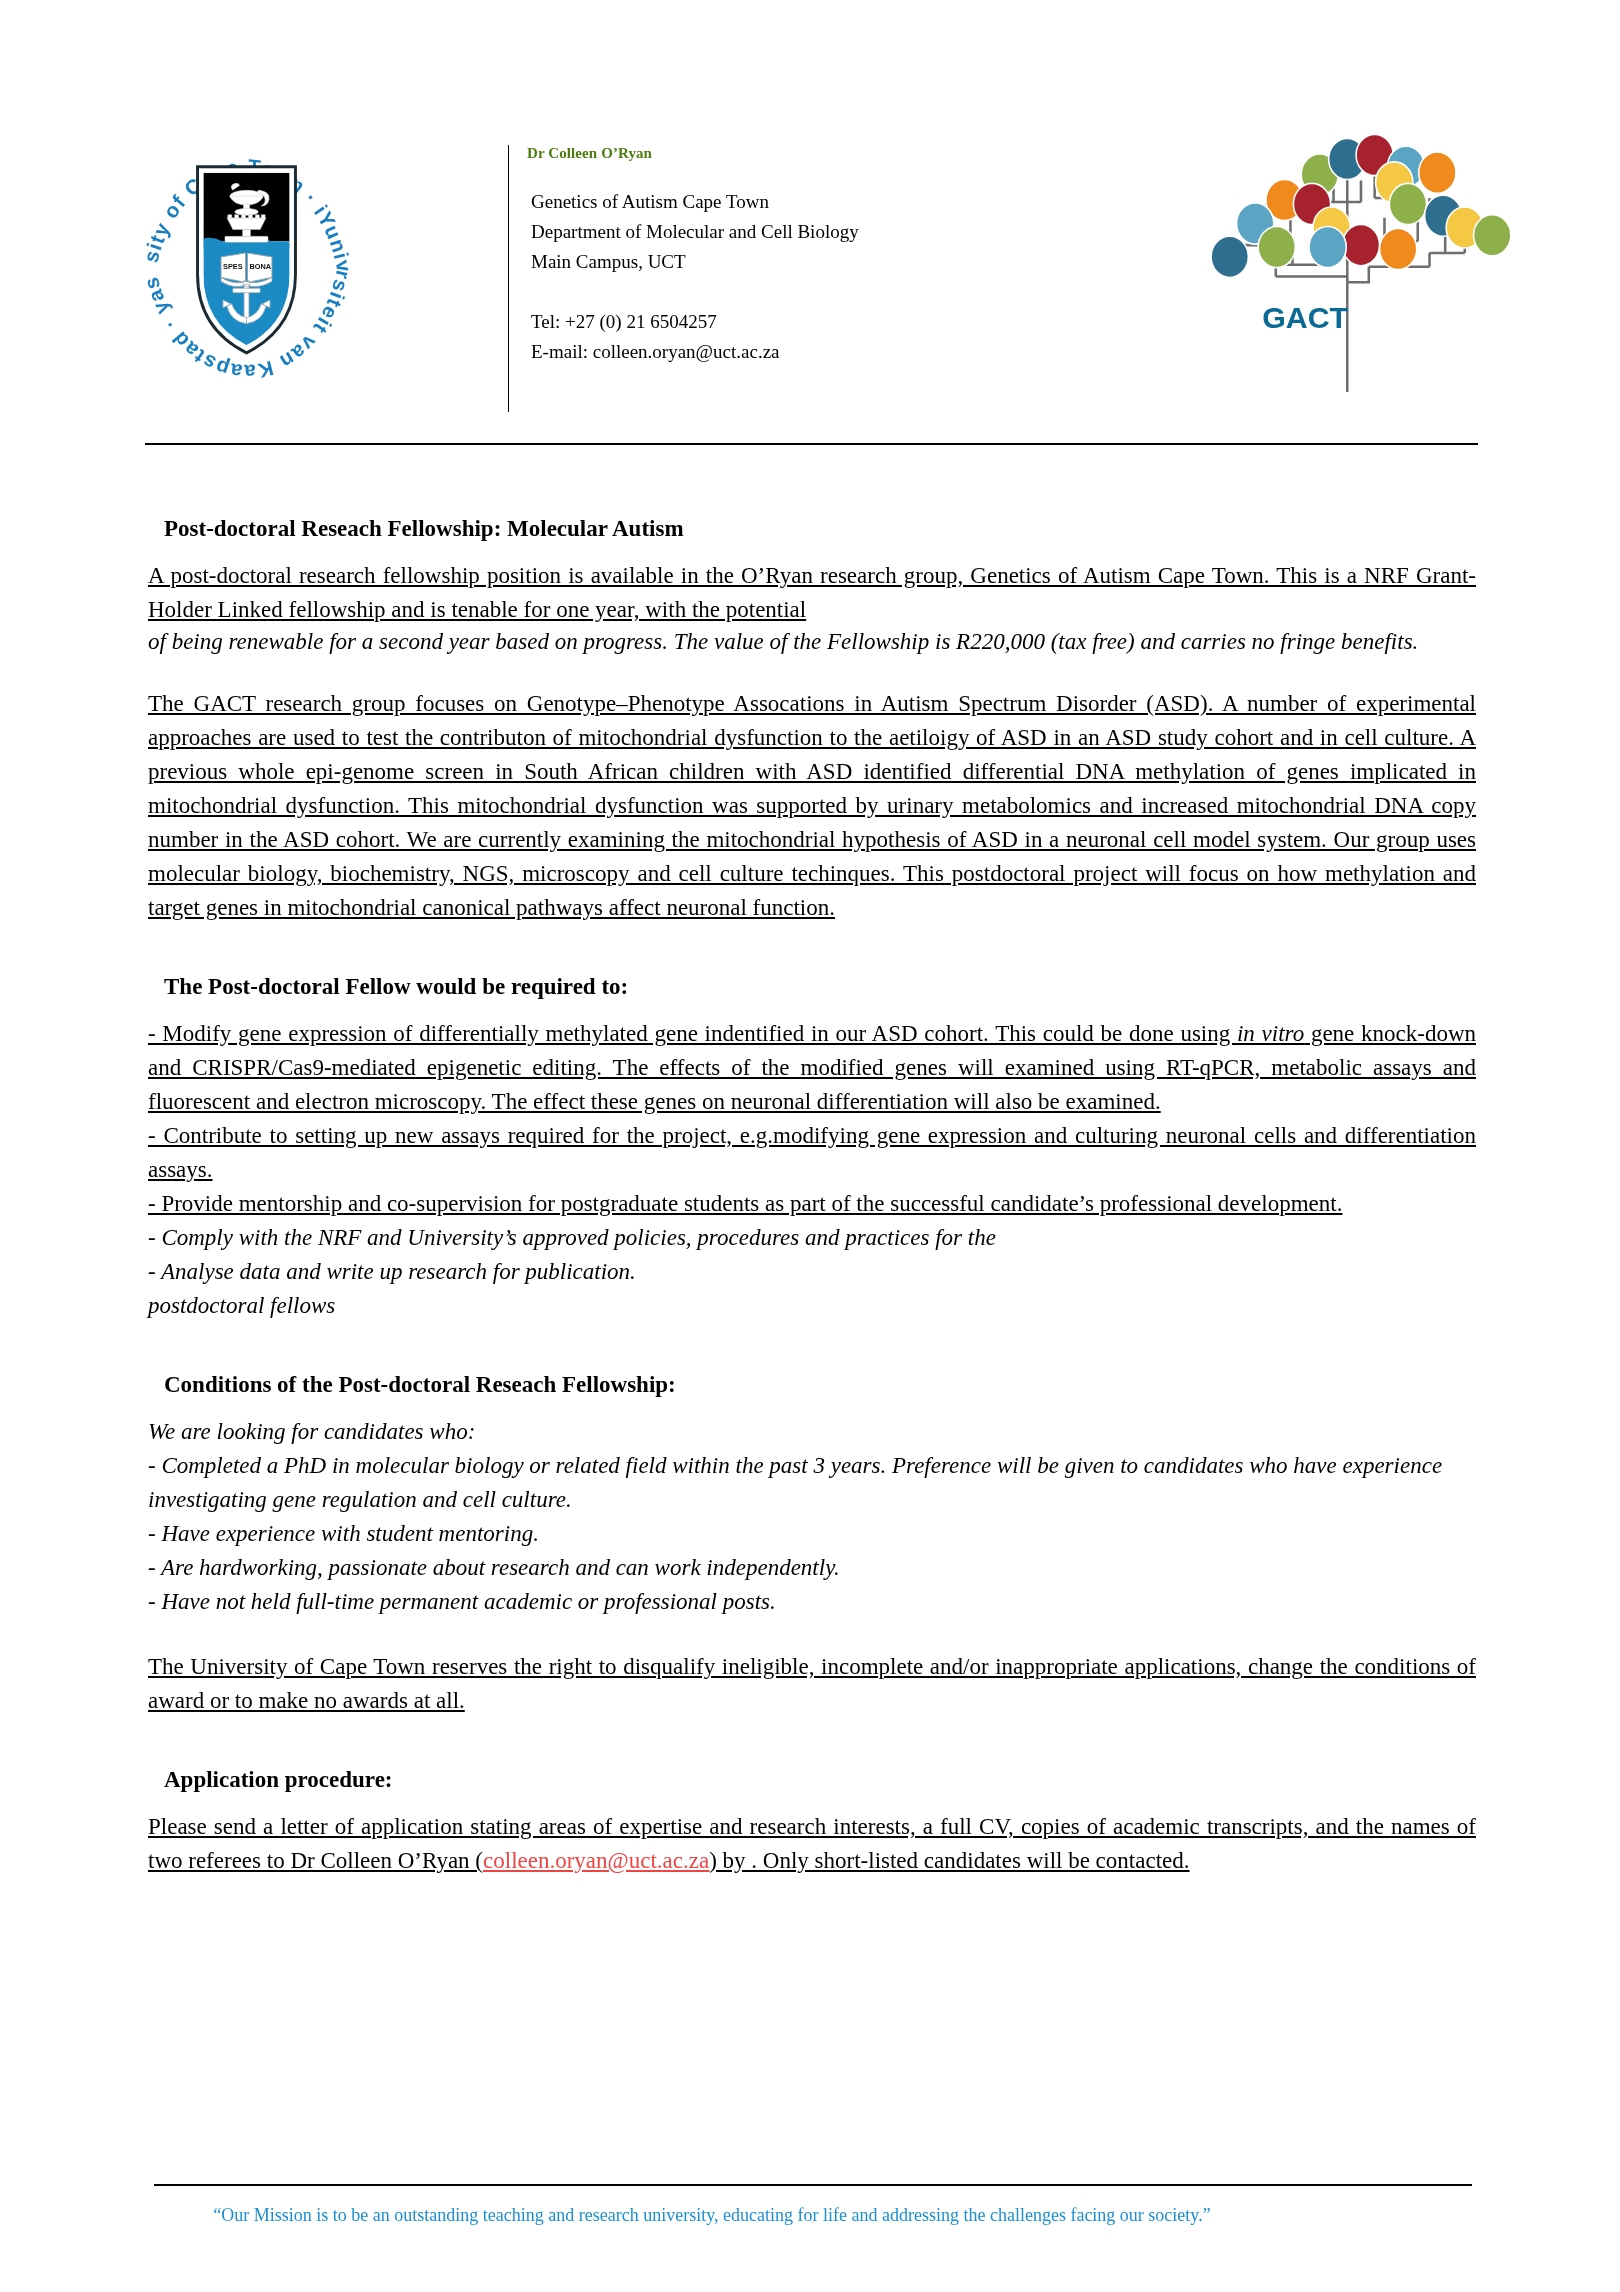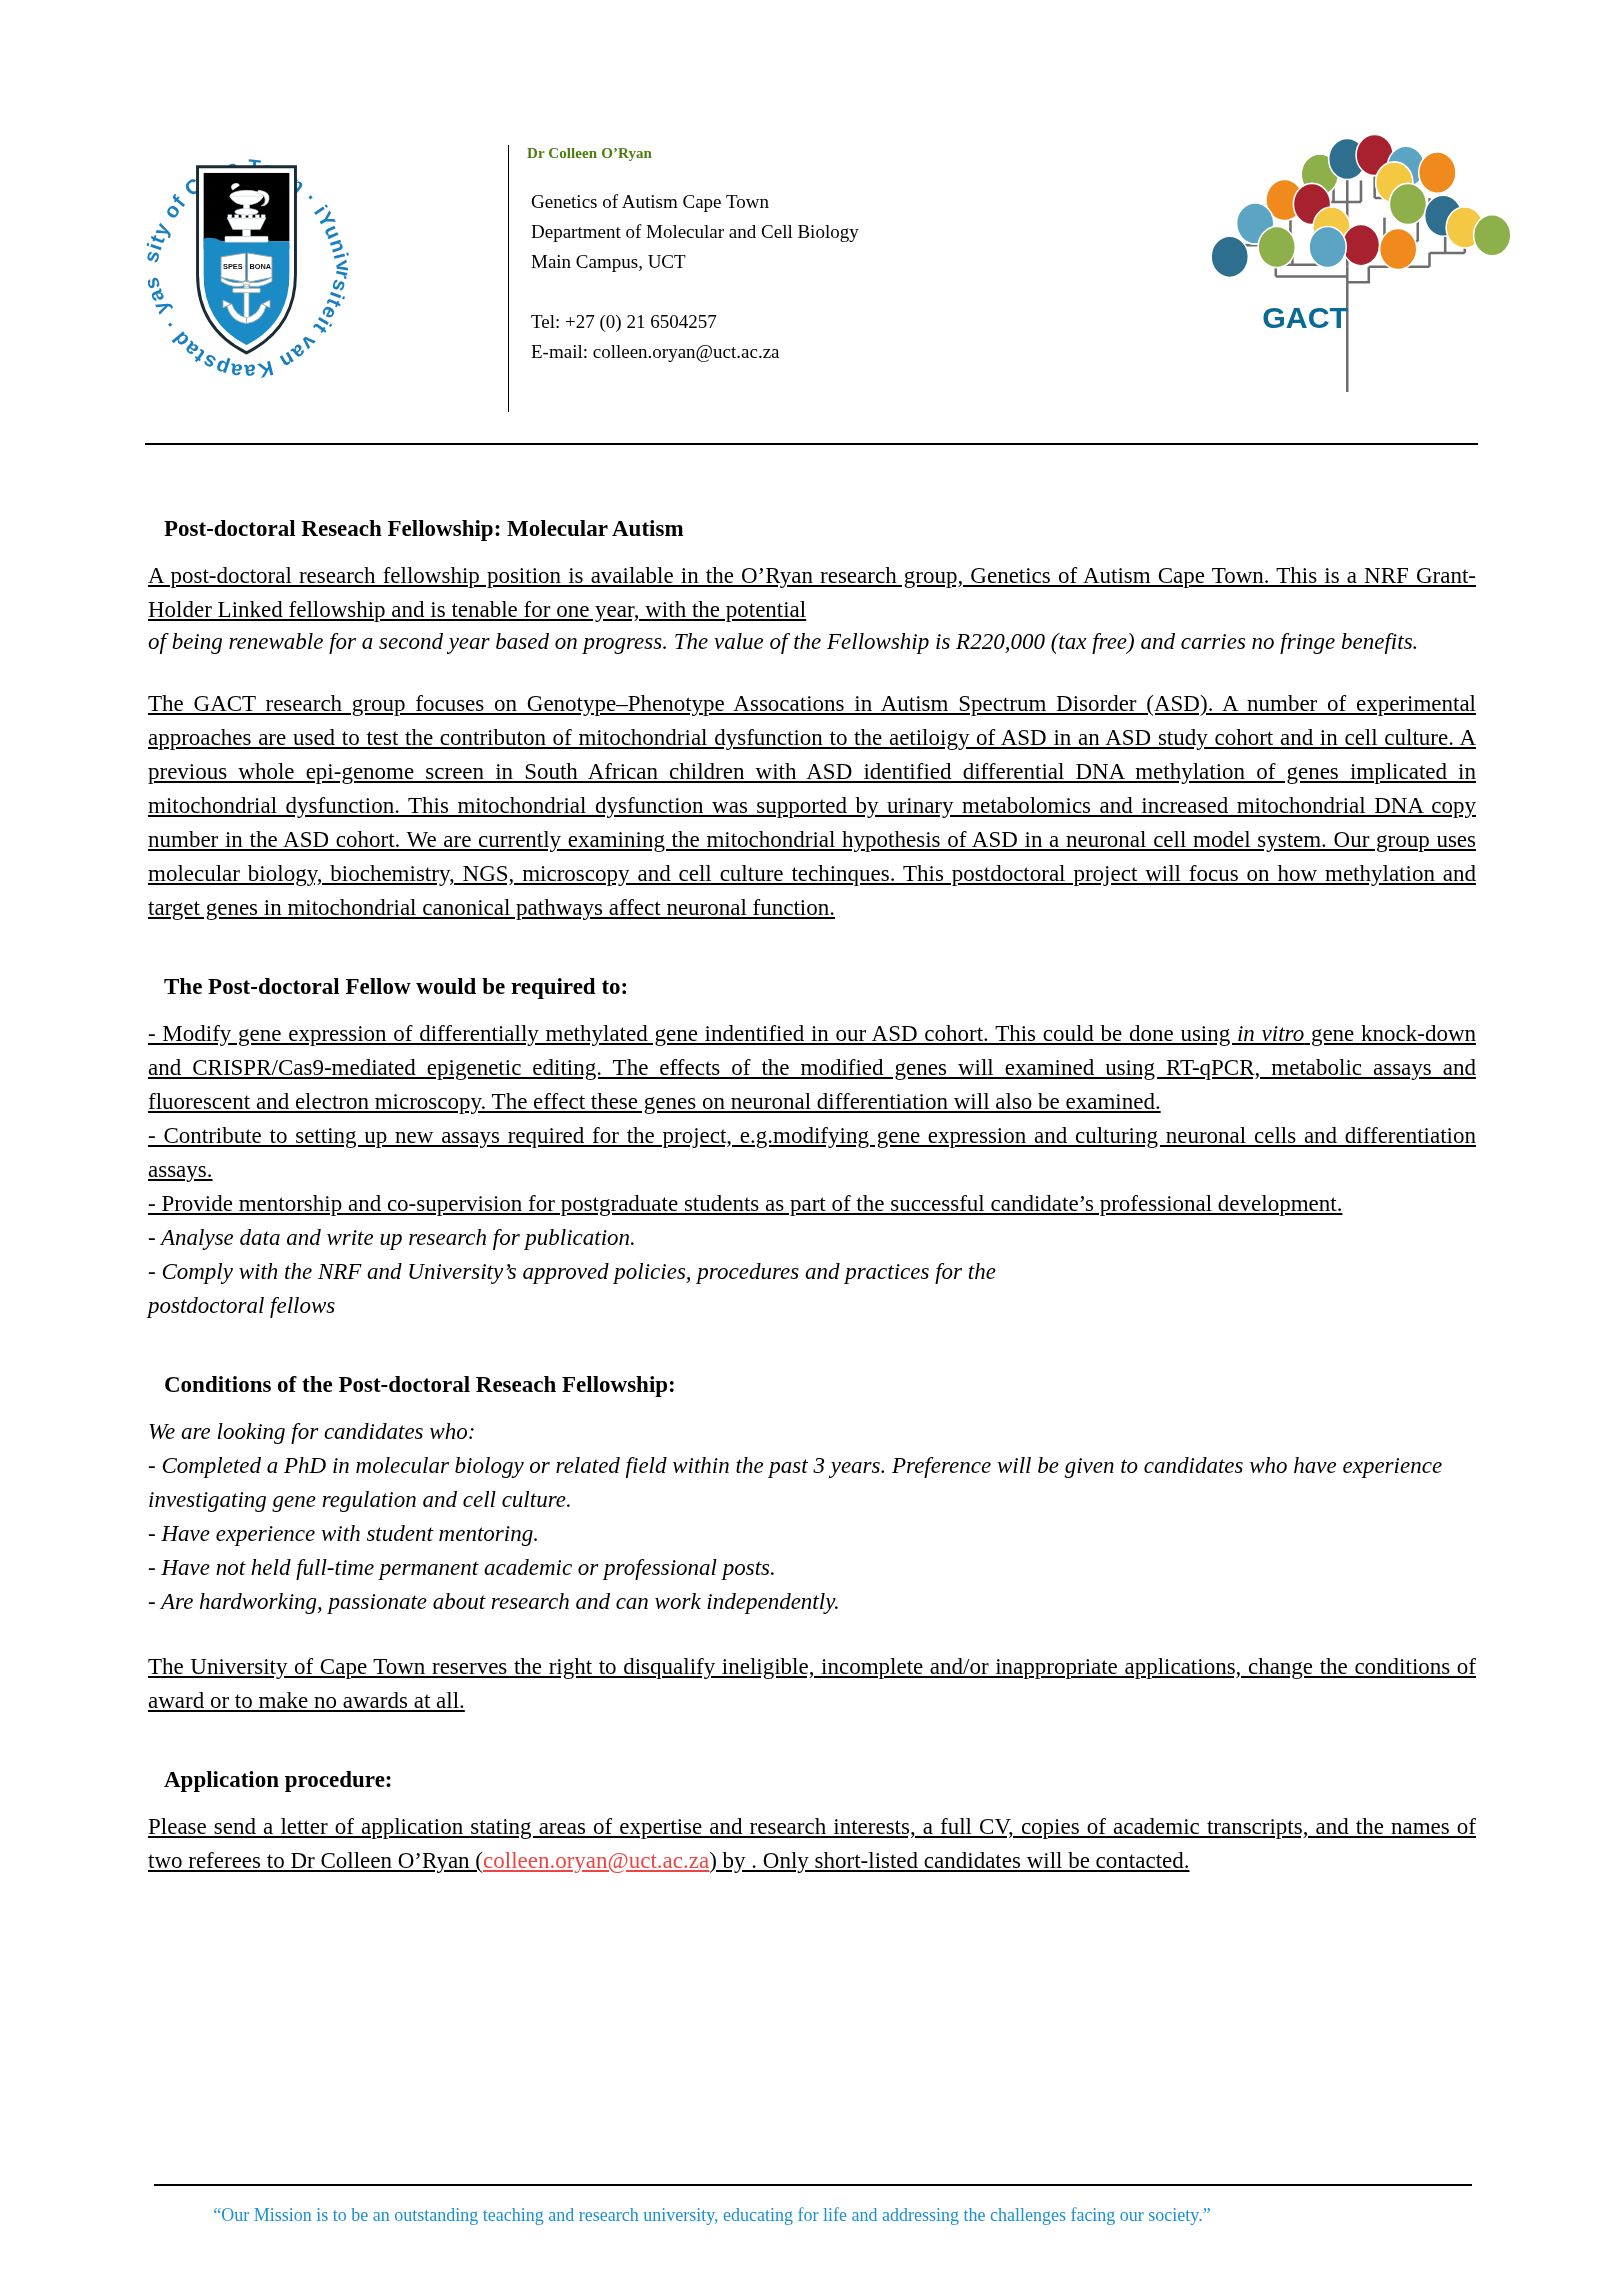--- a/index.html
+++ b/index.html
@@ -332,32 +332,32 @@
     <div class="spacer-lg"></div>
 
     <p class="para">The GACT research group focuses on Genotype–Phenotype Assocations in Autism Spectrum Disorder (ASD). A number of experimental approaches are used to test the contributon of mitochondrial dysfunction to the aetiloigy of ASD in an ASD study cohort and in cell culture. A previous whole epi-genome screen in South African children with ASD identified differential DNA methylation of genes implicated in mitochondrial dysfunction. This mitochondrial dysfunction was supported by urinary metabolomics and increased mitochondrial DNA copy number in the ASD cohort. We are currently examining the mitochondrial hypothesis of ASD in a neuronal cell model system. Our group uses molecular biology, biochemistry, NGS, microscopy and cell culture techinques. This postdoctoral project will focus on how methylation and target genes in mitochondrial canonical pathways affect neuronal function.</p>
 
     <div class="spacer-lg"></div>
 
     <div class="h-bold">The Post-doctoral Fellow would be required to:</div>
     <p class="para"><span>- Modify gene expression of differentially methylated gene indentified in our ASD cohort. This could be done using </span><span class="ital">in vitro</span><span> gene knock-down and CRISPR/Cas9-mediated epigenetic editing.  The effects of the modified genes will examined using RT-qPCR, metabolic assays and fluorescent and electron microscopy. The effect these genes on neuronal differentiation will also be examined.</span></p>
     <p class="para">- Contribute to setting up new assays required for the project, e.g.modifying gene expression and culturing neuronal cells and differentiation assays.</p>
     <p class="para">- Provide mentorship and co-supervision for postgraduate students as part of the successful candidate’s professional development.</p>
+    <p class="para-left">- Comply with the NRF and University’s approved policies, procedures and practices for the</p>
     <p class="para-left">- Analyse data and write up research for publication.</p>
-    <p class="para-left">- Comply with the NRF and University’s approved policies, procedures and practices for the</p>
     <p class="para-left">postdoctoral fellows</p>
 
     <div class="spacer-lg"></div>
 
     <div class="h-bold">Conditions of the Post-doctoral Reseach Fellowship:</div>
     <p class="para-left">We are looking for candidates who:</p>
     <p class="para-left">- Completed a PhD in molecular biology or related field within the past 3 years. Preference will be given to candidates who have experience investigating gene regulation and cell culture.</p>
     <p class="para-left">- Have experience with student mentoring.</p>
+    <p class="para-left">- Are hardworking, passionate about research and can work independently.</p>
     <p class="para-left">- Have not held full-time permanent academic or professional posts.</p>
-    <p class="para-left">- Are hardworking, passionate about research and can work independently.</p>
 
     <div class="spacer-lg"></div>
 
     <p class="para">The University of Cape Town reserves the right to disqualify ineligible, incomplete and/or inappropriate applications, change the conditions of award or to make no awards at all.</p>
 
     <div class="spacer-lg"></div>
 
     <div class="h-bold">Application procedure:</div>
     <p class="para"><span>Please send a letter of application stating areas of expertise and research interests, a full CV, copies of academic transcripts, and the names of two referees to Dr Colleen O’Ryan (</span><a class="email-link" href="#">colleen.oryan@uct.ac.za</a><span>) by . Only short-listed candidates will be contacted.</span></p>
   </div>

